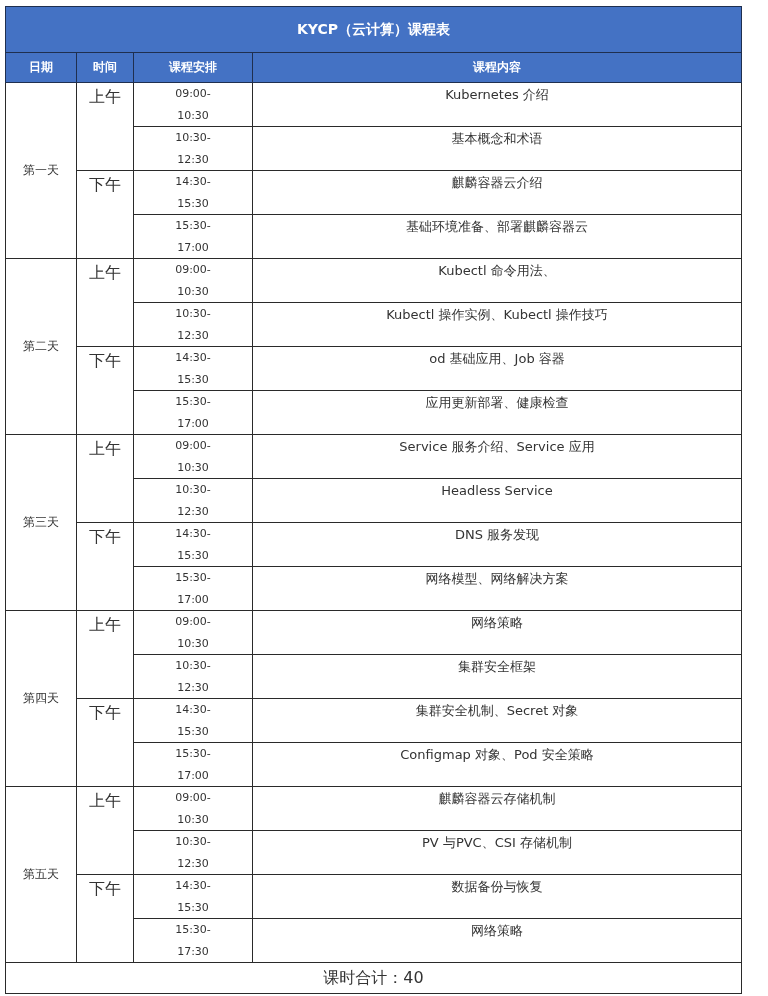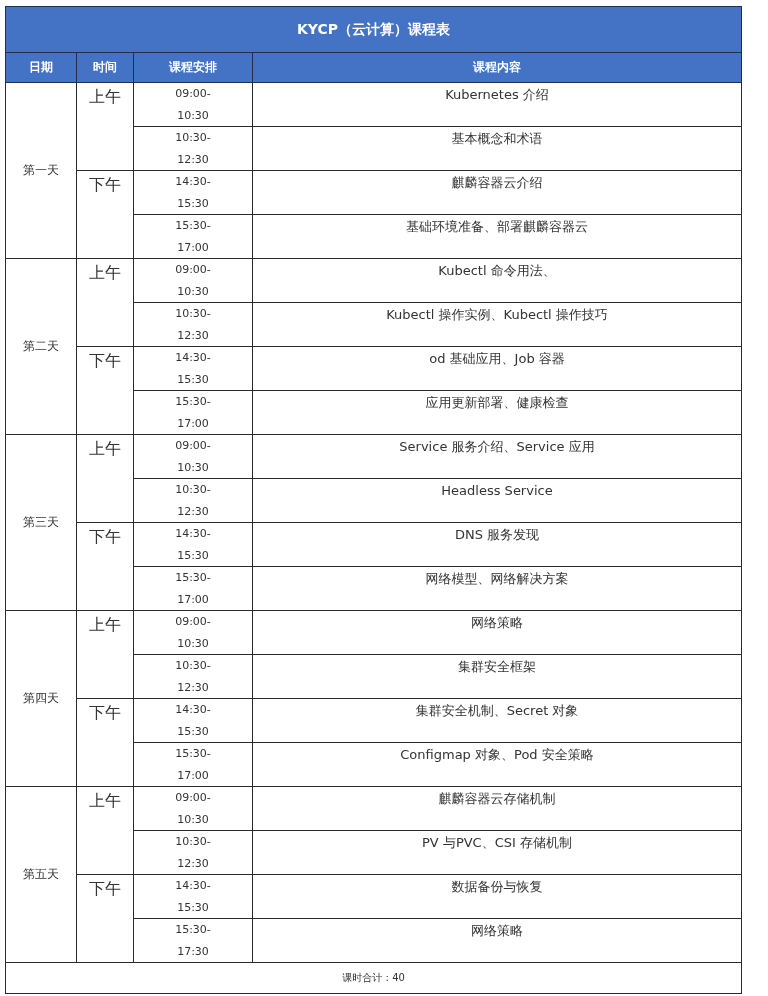--- a/index.html
+++ b/index.html
@@ -8,21 +8,21 @@
   table { border-collapse:collapse; width:736px; table-layout:fixed; }
   td, th { border:1px solid #2a2a2a; padding:0; text-align:center; }
   .outer { border:1px solid #7a7a7a; }
   .title-cell { background:#4472c4; color:#ffffff; height:45px; font-size:14px; font-weight:bold; border-color:#1f2f4f; }
   .head-cell { background:#4472c4; color:#ffffff; height:29px; font-size:12px; font-weight:bold; border-color:#1f2f4f; }
   .body-cell { font-size:12.5px; color:#333; vertical-align:middle; }
   .day-cell { font-size:12px; }
   .period-cell { font-size:16px; vertical-align:top; padding-top:4px; }
   .time-cell { height:42.7px; font-size:11px; line-height:21.5px; vertical-align:middle; }
   .content-cell { font-size:13px; vertical-align:top; padding-top:4px; line-height:16px; }
-  .footer-cell { height:30px; font-size:10px; }
+  .footer-cell { height:30px; font-size:16px; }
   .time-line { display:block; }
 </style>
 </head>
 <body>
 
 <div class="wrap">
   <table class="outer">
     <colgroup>
       <col style="width:71px">
       <col style="width:57px">

